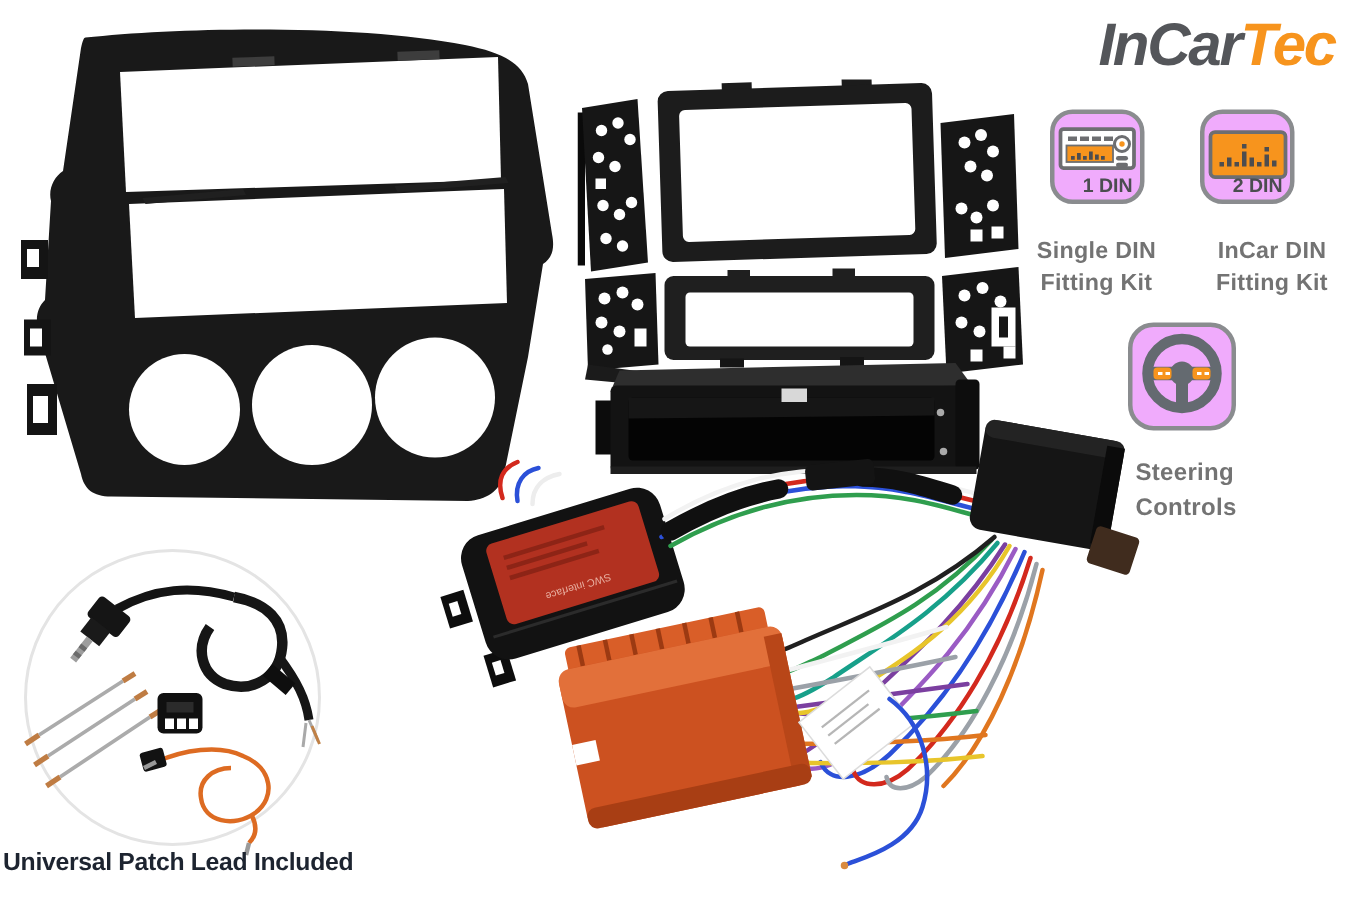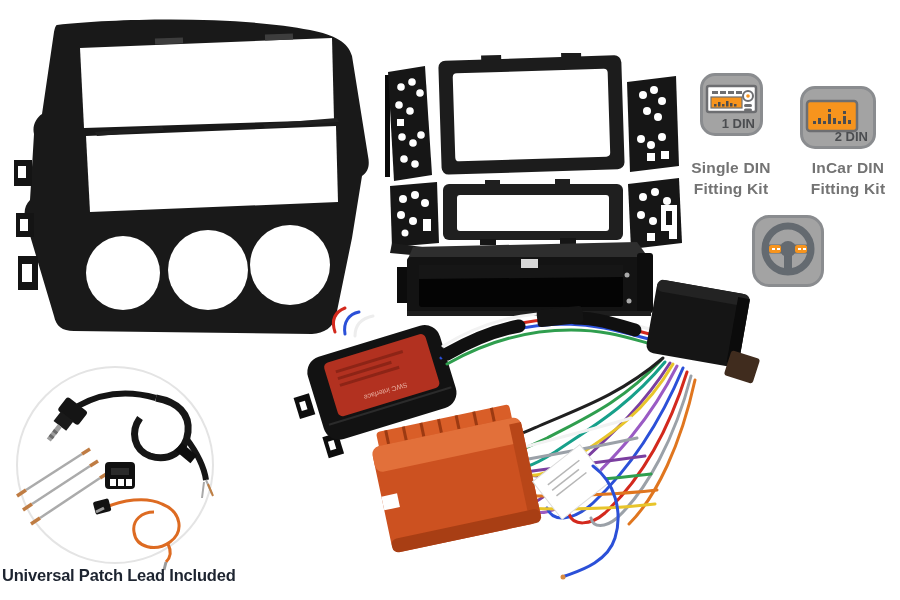--- a/index.html
+++ b/index.html
@@ -3,21 +3,21 @@
 <meta charset="utf-8">
 <style>
   html,body{margin:0;padding:0;background:#fff;}
   .stage{position:relative;width:900px;height:600px;background:#ffffff;overflow:hidden;
          font-family:"Liberation Sans",sans-serif;}
   .abs{position:absolute;}
   
   .logo{top:8px;right:10px;font-size:40px;font-style:italic;font-weight:bold;letter-spacing:-1.5px;white-space:nowrap;}
   .logo .g{color:#54565A;} .logo .o{color:#F7941D;}
   
-  .tile{border:3px solid #8A8C8F;border-radius:15px;background:#a3a3a3;box-sizing:border-box;}
+  .tile{border:3px solid #8A8C8F;border-radius:15px;background:#f0abfc;box-sizing:border-box;}
   .din-label{position:absolute;right:5px;bottom:2px;font-weight:bold;font-size:13px;color:#4B4D50;}
   .badge-caption{font-weight:bold;font-size:15.5px;color:#737373;text-align:center;line-height:21px;letter-spacing:.2px;}
   .badge-caption.left{text-align:left;}
   .inset-caption{font-weight:bold;font-size:16.5px;color:#1D2430;text-align:right;letter-spacing:-.2px;white-space:nowrap;}
   svg{display:block;}
 </style>
 </head>
 <body>
 
 <div class="stage">
@@ -233,20 +233,23 @@
       <g stroke="#B6B6B6" stroke-width="1.5">
         <path d="M276,202 h40"></path>
           <path d="M276,209 h34"></path>
           <path d="M276,216 h38"></path>
       </g>
     </g>
     <path d="M318,198 C340,214 348,244 340,270 C332,296 300,304 290,308" fill="none" stroke="#2B50D8" stroke-width="3" stroke-linecap="round"></path>
     <circle cx="288" cy="309" r="2.5" fill="#D98A3F"></circle>
   </svg>
 
+  <div class="abs logo">
+    <span class="g">InCar</span><span class="o">Tec</span>
+  </div>
 
   <div class="abs tile" style="left:700px;top:73px;width:63px;height:63px">
     <svg width="57" height="57" viewBox="0 0 57 57">
       <rect x="4" y="10" width="49" height="26" rx="2" fill="#fff" stroke="#6D6E71" stroke-width="2.5"></rect>
       <g fill="#6D6E71">
         <rect x="9" y="15" width="6" height="3"></rect>
           <rect x="17" y="15" width="6" height="3"></rect>
         <rect x="25" y="15" width="6" height="3"></rect>
           <rect x="33" y="15" width="6" height="3"></rect>
       </g>
@@ -264,21 +267,21 @@
       <rect x="41" y="28" width="8" height="3" rx="1.5" fill="#6D6E71"></rect>
       <rect x="41" y="32.5" width="8" height="3" rx="1.5" fill="#6D6E71"></rect>
     </svg>
     <span class="din-label">1 DIN</span>
   </div>
   <div class="abs badge-caption" style="left:672px;top:157px;width:118px">
     <span>Single DIN</span><br>
     <span>Fitting Kit</span>
   </div>
 
-  <div class="abs tile" style="left:800px;top:86px;width:76px;height:63px">
+  <div class="abs tile" style="left:800px;top:73px;width:63px;height:63px">
     <svg width="57" height="57" viewBox="0 0 57 57">
       <rect x="4" y="12" width="50" height="30" rx="3" fill="#F7941D" stroke="#6D6E71" stroke-width="2.5"></rect>
       <g fill="#4D4D4F">
         <rect x="10" y="32" width="3" height="3"></rect>
           <rect x="15" y="29" width="3" height="6"></rect>
         <rect x="20" y="32" width="3" height="3"></rect>
           <rect x="25" y="25" width="3" height="10"></rect>
         <rect x="30" y="29" width="3" height="6"></rect>
           <rect x="35" y="32" width="3" height="3"></rect>
         <rect x="40" y="27" width="3" height="8"></rect>
@@ -302,20 +305,24 @@
       <path d="M33,38 V53" stroke="#646A70" stroke-width="8"></path>
       <circle cx="33" cy="31" r="8" fill="#646A70"></circle>
       <rect x="14" y="27" width="12" height="8" rx="2.5" fill="#F7941D"></rect>
       <rect x="40" y="27" width="12" height="8" rx="2.5" fill="#F7941D"></rect>
       <rect x="17" y="30" width="3" height="2" fill="#fff"></rect>
         <rect x="22" y="30" width="3" height="2" fill="#fff"></rect>
       <rect x="43" y="30" width="3" height="2" fill="#fff"></rect>
         <rect x="48" y="30" width="3" height="2" fill="#fff"></rect>
     </svg>
   </div>
+  <div class="abs badge-caption left" style="left:757px;top:304px;width:110px;line-height:23px;font-size:16px">
+    <span>Steering</span><br>
+    <span>Controls</span>
+  </div>
 
   <svg class="abs" style="left:8px;top:362px" width="220" height="215" viewBox="0 0 220 215">
     <circle cx="107" cy="103" r="98" fill="#ffffff" stroke="#E4E4E4" stroke-width="2"></circle>
 
     <g>
       <path d="M70,44 C95,30 120,28 148,36" fill="none" stroke="#141414" stroke-width="6"></path>
       <g transform="rotate(38 58 56)">
         <rect x="46" y="38" width="26" height="17" rx="3" fill="#151515"></rect>
         <rect x="50" y="54" width="16" height="12" fill="#1A1A1A"></rect>
         <path d="M58,66 V84" stroke="#9D9D9D" stroke-width="5"></path>

